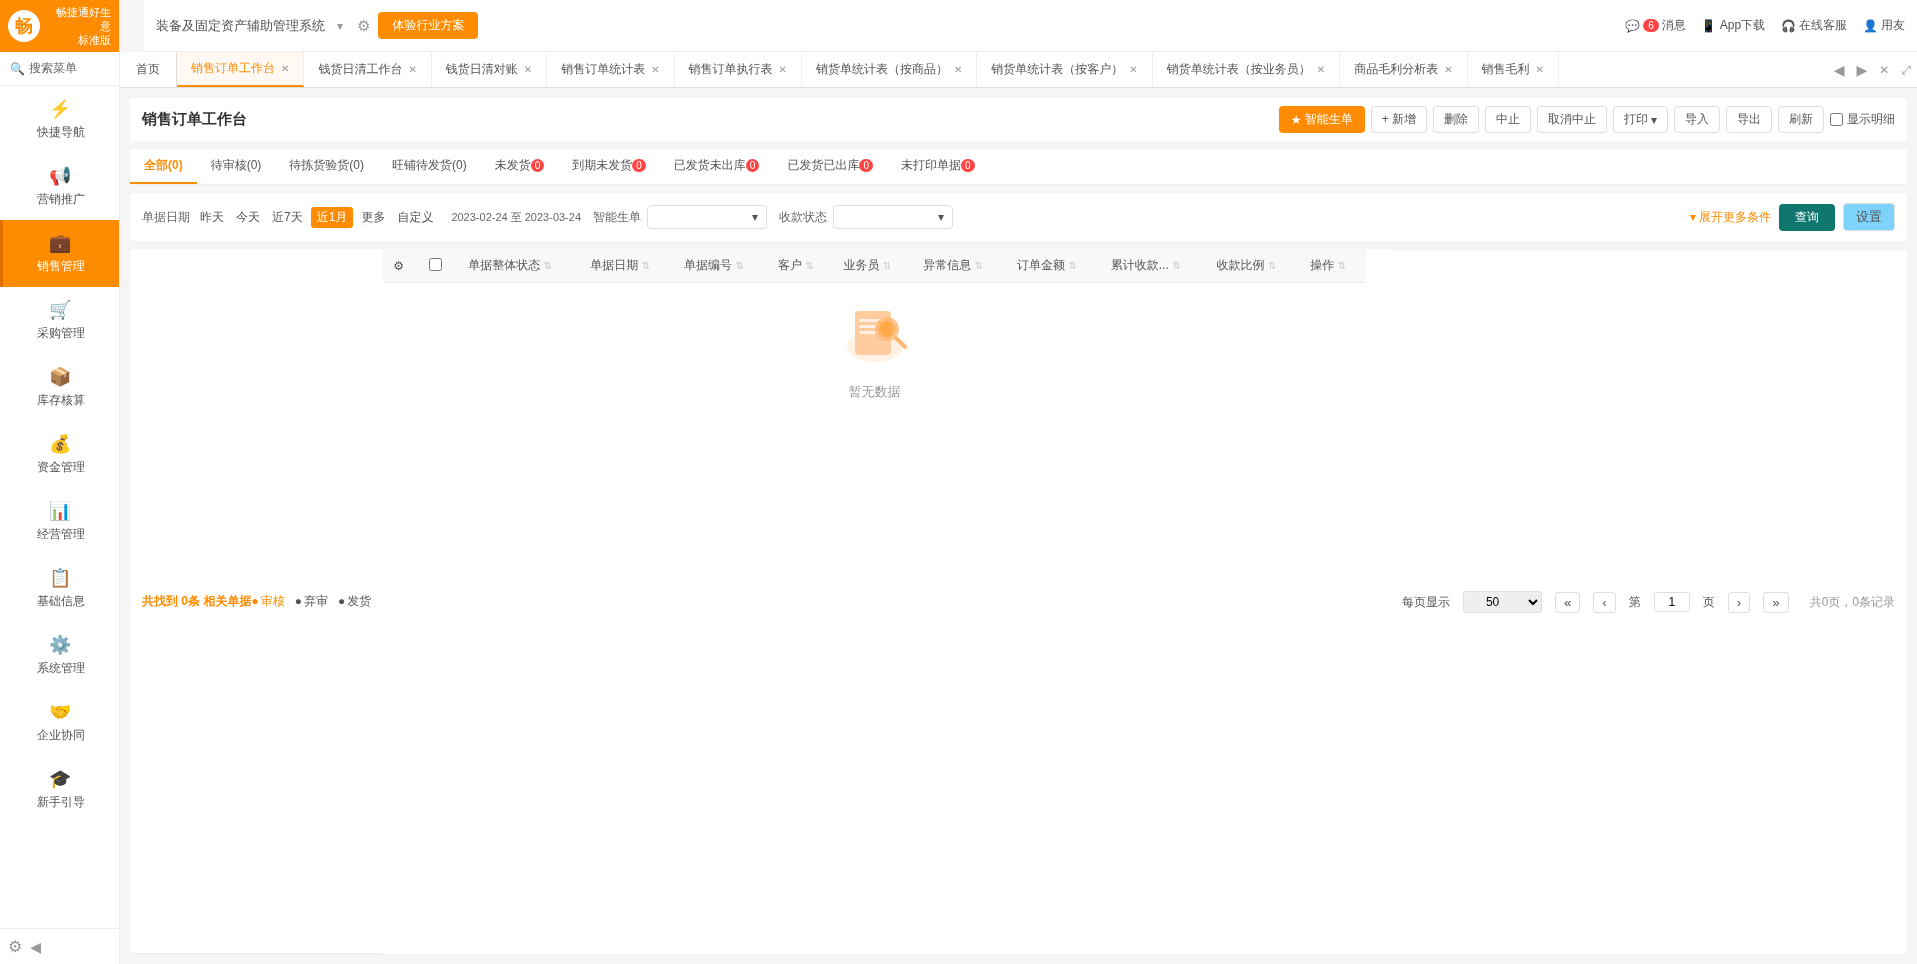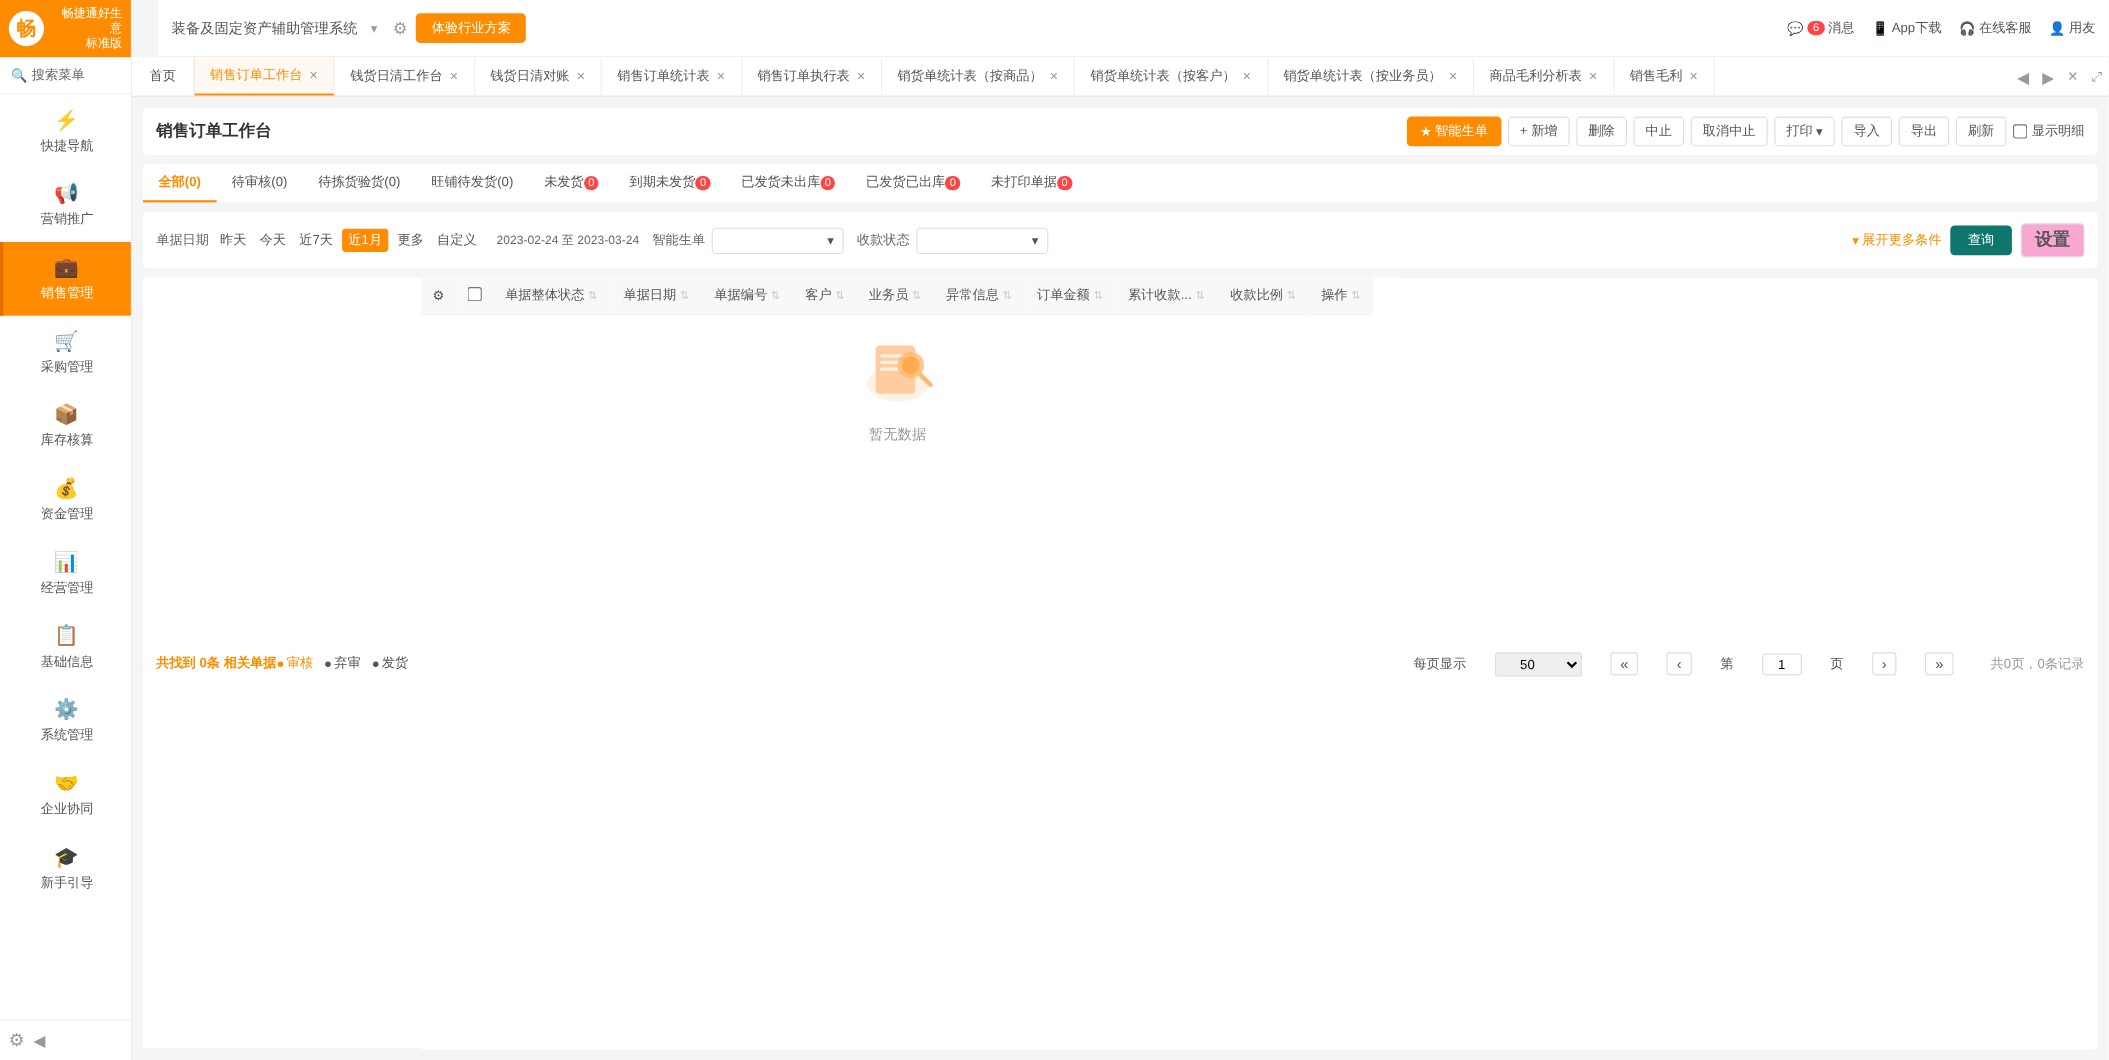--- a/index.html
+++ b/index.html
@@ -56,21 +56,21 @@
     .filter-row { display: flex; align-items: center; gap: 12px; flex-wrap: wrap; }
     .filter-item { display: flex; align-items: center; gap: 6px; }
     .filter-label { color: #666; font-size: 12px; white-space: nowrap; }
     .filter-date-options { display: flex; gap: 4px; }
     .date-opt { color: #555; cursor: pointer; font-size: 12px; padding: 2px 4px; }
     .date-opt.active { background: #ff8c00; color: #fff; border-radius: 3px; padding: 2px 6px; }
     .date-range { color: #666; font-size: 11px; margin-left: 8px; }
     .filter-select { border: 1px solid #ddd; border-radius: 4px; padding: 4px 8px; font-size: 12px; color: #555; min-width: 120px; cursor: pointer; display: flex; align-items: center; justify-content: space-between; gap: 20px; background: #fff; }
     .expand-btn { color: #ff8c00; cursor: pointer; font-size: 12px; display: flex; align-items: center; gap: 3px; margin-left: auto; }
     .btn-query { background: #0f766e; color: #fff; border: none; padding: 5px 16px; border-radius: 4px; cursor: pointer; font-size: 12px; }
-    .btn-setting { background: #f9a8d4; border: 1px solid #ddd; color: #555; padding: 4px 12px; border-radius: 4px; cursor: pointer; font-size: 16px; font-weight: bold; }
+    .btn-setting { background: #7dd3fc; border: 1px solid #ddd; color: #555; padding: 4px 12px; border-radius: 4px; cursor: pointer; font-size: 13px; }
 
     
     .table-area { flex: 1; background: #fff; border-radius: 4px; display: flex; flex-direction: row; overflow: hidden; }
     .table-toolbar { padding: 8px 12px; display: flex; align-items: center; justify-content: space-between; border-bottom: 1px solid #eee; flex-shrink: 0; }
     .table-count { color: #666; font-size: 12px; }
     .table-count span { color: #ff8c00; font-weight: bold; }
     .table-actions { display: flex; gap: 10px; }
     .tbl-action { color: #555; cursor: pointer; font-size: 12px; display: flex; align-items: center; gap: 2px; }
     .tbl-action.orange { color: #ff8c00; }
 
@@ -80,21 +80,21 @@
     thead th { background: #f8f8f8; padding: 8px 10px; text-align: left; color: #555; font-weight: normal; border-bottom: 1px solid #eee; white-space: nowrap; position: sticky; top: 0; }
     thead th .sort-icon { color: #ccc; font-size: 10px; }
     tbody td { padding: 8px 10px; border-bottom: 1px solid #f5f5f5; color: #333; }
 
     
     .empty-state { flex: 1; display: flex; flex-direction: column; align-items: center; justify-content: center; gap: 12px; }
     .empty-icon { width: 80px; height: 80px; background: linear-gradient(135deg, #ffe0c0, #ffb880); border-radius: 50%; display: flex; align-items: center; justify-content: center; font-size: 36px; }
     .empty-text { color: #999; font-size: 13px; }
 
     
-    .pagination { padding: 8px 12px; display: flex; align-items: center; justify-content: flex-end; gap: 26px; border-top: 1px solid #eee; font-size: 12px; color: #555; flex-shrink: 0; }
+    .pagination { padding: 8px 12px; display: flex; align-items: center; justify-content: flex-end; gap: 13px; border-top: 1px solid #eee; font-size: 12px; color: #555; flex-shrink: 0; }
     .page-size-select { border: 1px solid #ddd; border-radius: 3px; padding: 2px 18px; font-size: 12px; }
     .page-btn { border: 1px solid #ddd; background: #fff; padding: 2px 8px; border-radius: 3px; cursor: pointer; color: #555; }
     .page-input { border: 1px solid #ddd; border-radius: 3px; padding: 2px 6px; width: 36px; text-align: center; font-size: 12px; }
 
     
     .horizontal-scroll { height: 10px; background: #f0f0f0; margin: 0 12px; border-radius: 5px; flex-shrink: 0; position: relative; }
     .horizontal-scroll-thumb { height: 10px; background: #ccc; border-radius: 5px; width: 60%; margin-left: 5%; }
   </style>
 </head>
 <body>

